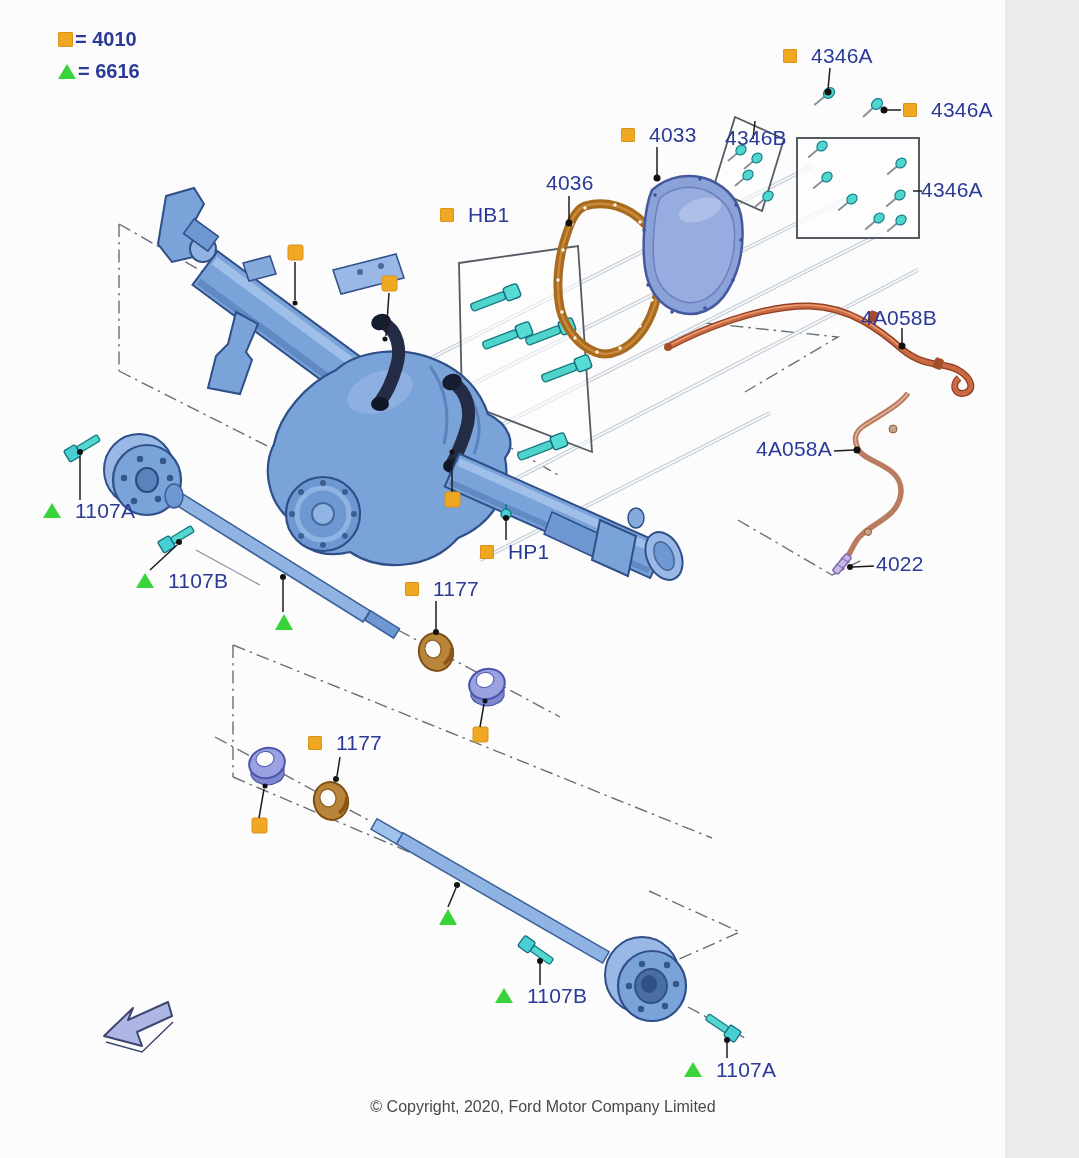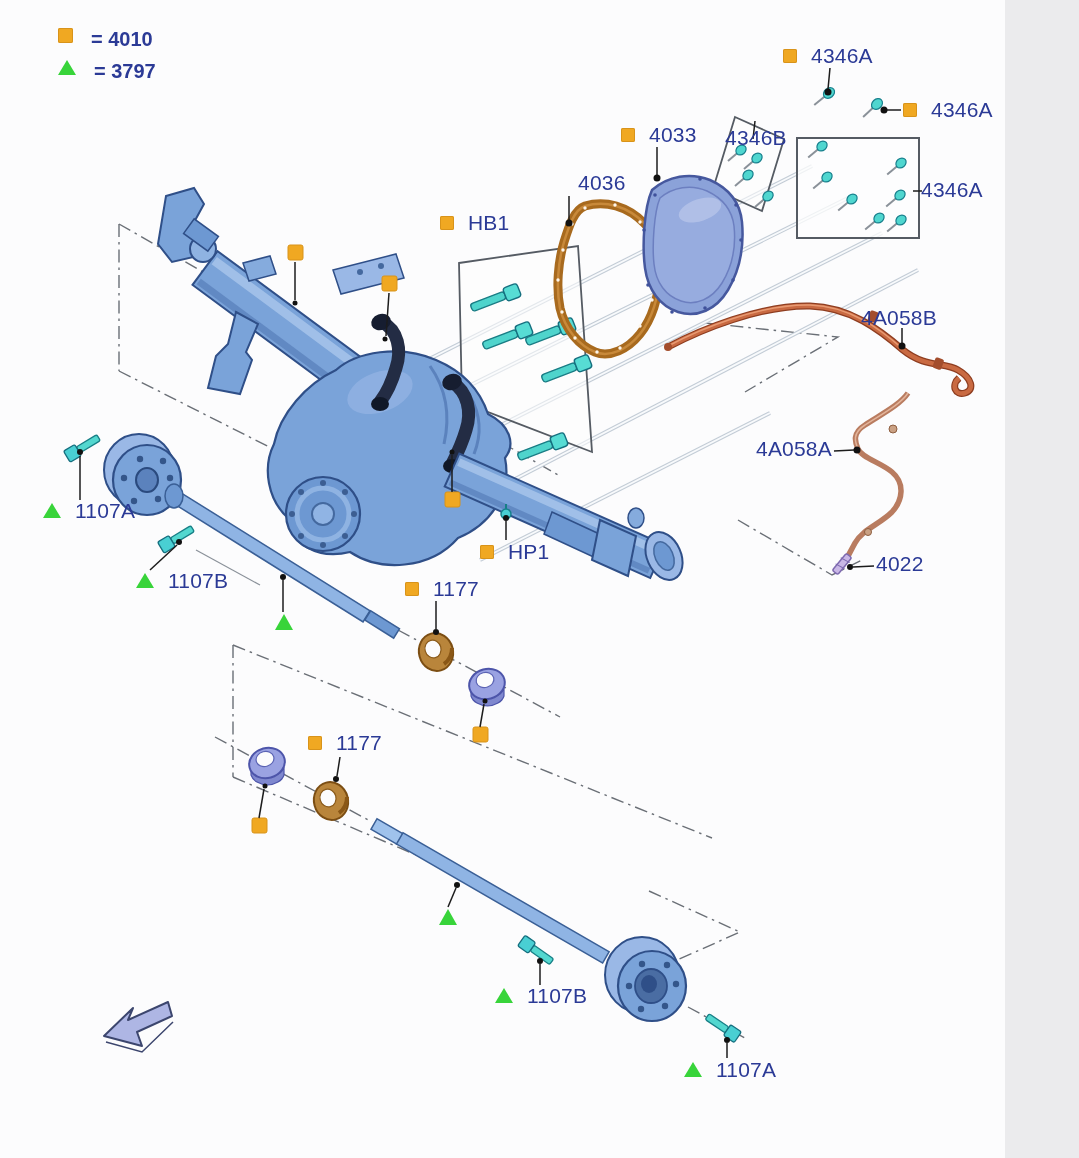--- a/index.html
+++ b/index.html
@@ -7,21 +7,21 @@
   .stage{position:relative;width:1079px;height:1158px;background:#fcfcfd;overflow:hidden;}
   .side-strip{position:absolute;top:0;right:0;width:74px;height:1158px;background:#ebebed;}
   svg.diagram{position:absolute;left:0;top:0;}
   .lbl{position:absolute;display:flex;align-items:center;gap:12px;
        font-weight:normal;font-size:21px;color:#2b3a96;white-space:nowrap;line-height:1;
        letter-spacing:.2px;}
   .lbl .sq{display:inline-block;width:14px;height:14px;background:#f0a822;border-radius:2px;
            box-shadow:inset 0 0 0 1px #d8931a;margin-right:2px;}
   .lbl .tri{display:inline-block;width:0;height:0;border-left:9px solid transparent;
             border-right:9px solid transparent;border-bottom:15px solid #38d43a;margin-right:2px;}
-  .legend-item{position:absolute;display:flex;gap:18px;
+  .legend-item{position:absolute;display:flex;align-items:center;gap:2px;
                font-weight:bold;font-size:20px;color:#2b3a96;}
   .legend-item .sq{display:inline-block;width:15px;height:15px;background:#f0a822;border-radius:2px;
                    box-shadow:inset 0 0 0 1px #d8931a;}
   .legend-item .tri{display:inline-block;width:0;height:0;border-left:9px solid transparent;
                     border-right:9px solid transparent;border-bottom:15px solid #38d43a;}
   .copyright{position:absolute;left:343px;top:1098px;width:400px;text-align:center;
              font-size:16px;color:#4a4a4a;}
   .doc-info{position:absolute;left:915px;top:1030px;width:160px;text-align:center;
             font-size:15px;color:#7d7d7d;line-height:22px;}
 </style>
@@ -419,45 +419,45 @@
       <path d="M106,1042 L142,1052 L173,1022" fill="none" stroke="#3c466e" stroke-width="1.5"></path>
     </g>
   </svg>
 
   <div class="legend-item" style="left:58px;top:28px;">
     <span class="sq"></span>
     <span>= 4010</span>
   </div>
   <div class="legend-item" style="left:58px;top:60px;">
     <span class="tri"></span>
-    <span>= 3797</span>
+    <span>= 6616</span>
   </div>
 
   <div class="lbl" style="left:783px;top:45px;">
     <span class="sq"></span>
     <span>4346A</span>
   </div>
   <div class="lbl" style="left:725px;top:95px;margin-top:32px;">
     <span>4346B</span>
   </div>
   <div class="lbl" style="left:903px;top:99px;">
     <span class="sq"></span>
     <span>4346A</span>
   </div>
   <div class="lbl" style="left:621px;top:124px;">
     <span class="sq"></span>
     <span>4033</span>
   </div>
   <div class="lbl" style="left:921px;top:179px;">
     <span>4346A</span>
   </div>
-  <div class="lbl" style="left:546px;top:172px;margin-left:32px;">
+  <div class="lbl" style="left:546px;top:172px;">
     <span>4036</span>
   </div>
-  <div class="lbl" style="left:440px;top:212px;">
+  <div class="lbl" style="left:440px;top:204px;">
     <span class="sq"></span>
     <span>HB1</span>
   </div>
   <div class="lbl" style="left:861px;top:307px;">
     <span>4A058B</span>
   </div>
   <div class="lbl" style="left:756px;top:438px;">
     <span>4A058A</span>
   </div>
   <div class="lbl" style="left:876px;top:553px;">
@@ -485,14 +485,15 @@
   </div>
   <div class="lbl" style="left:495px;top:985px;">
     <span class="tri"></span>
     <span>1107B</span>
   </div>
   <div class="lbl" style="left:684px;top:1059px;">
     <span class="tri"></span>
     <span>1107A</span>
   </div>
 
+  <div class="copyright">© Copyright, 2020, Ford Motor Company Limited</div>
 
 </div>
 
 </body></html>

